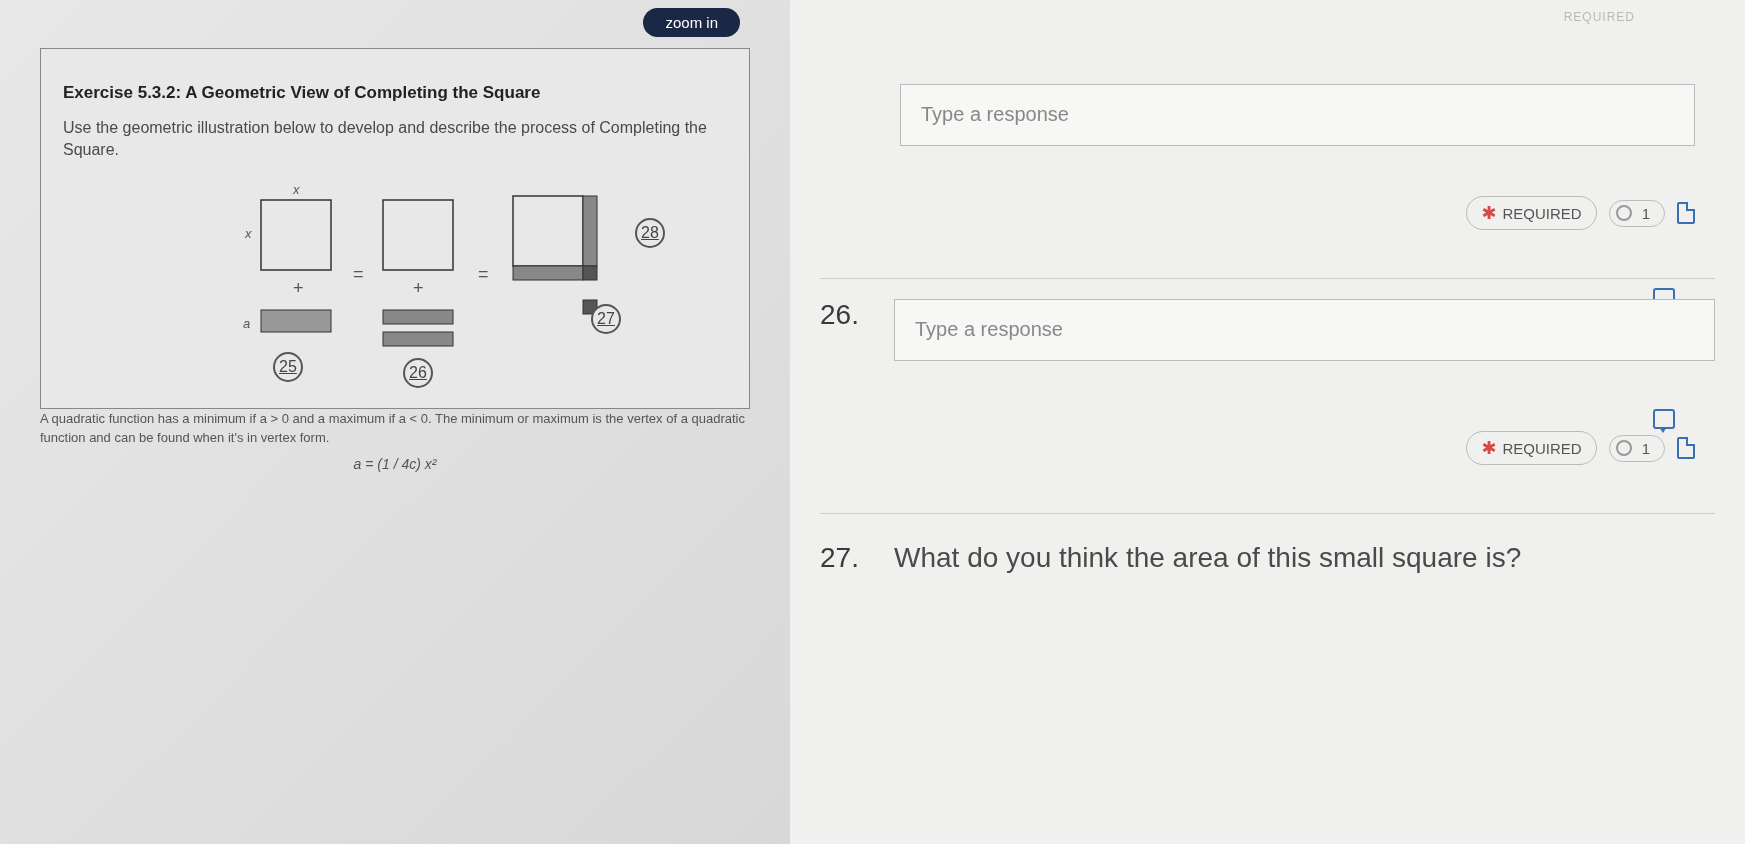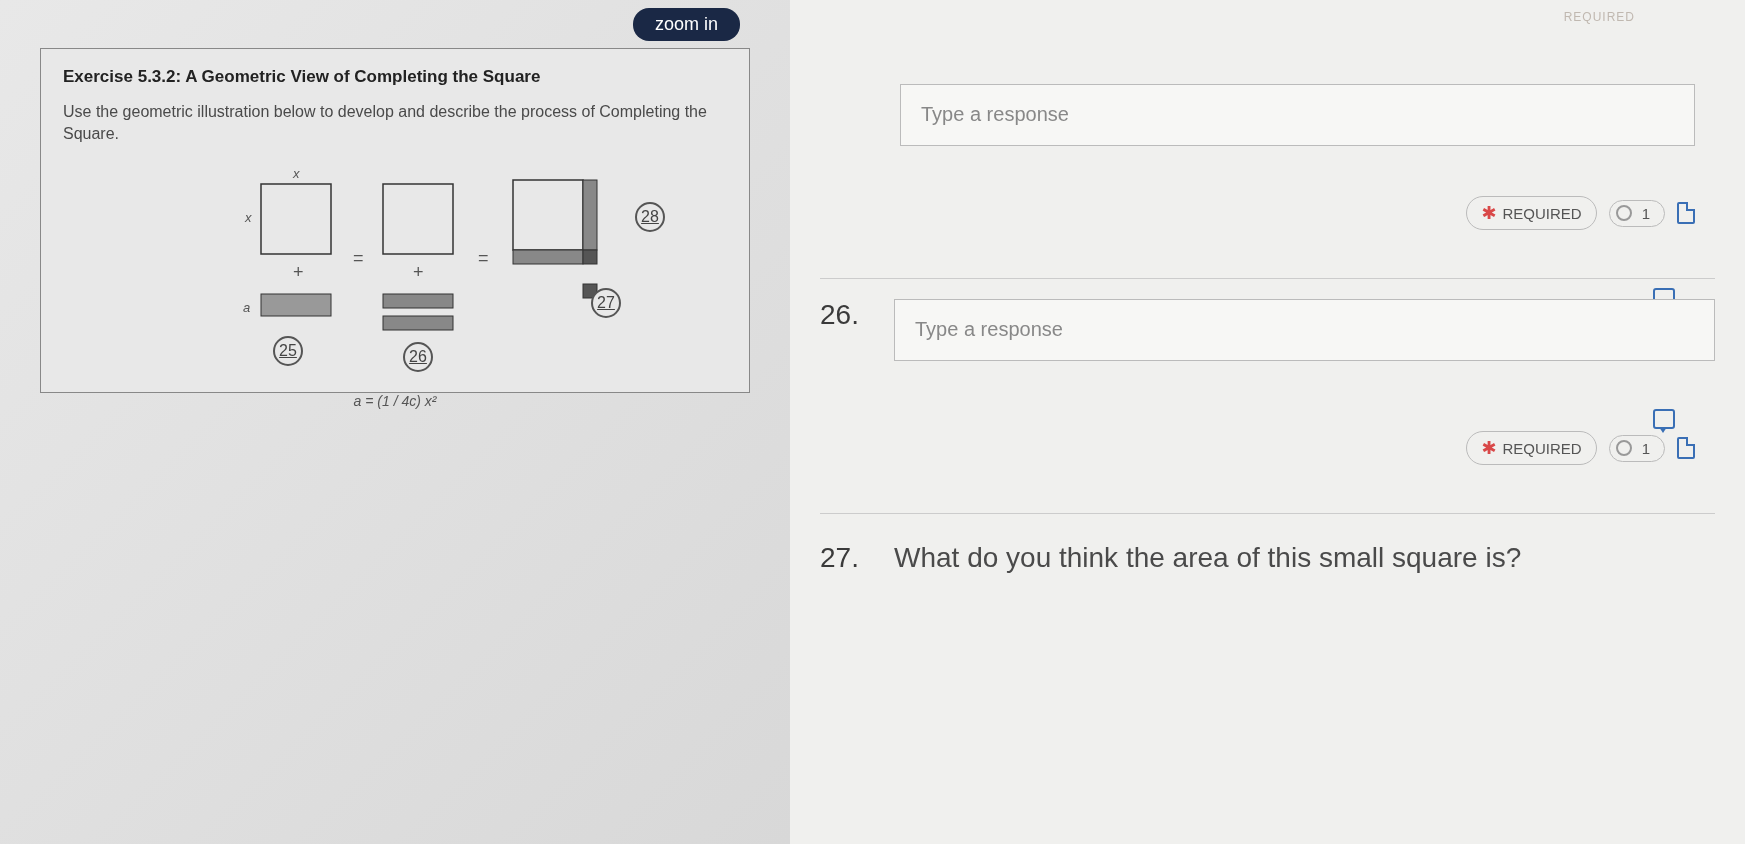--- a/index.html
+++ b/index.html
@@ -18,35 +18,36 @@
       position: relative;
     }
     .zoom-btn {
       position: absolute;
       top: 8px;
       right: 50px;
       background: #1a2845;
       color: #fff;
       padding: 6px 22px;
       border-radius: 16px;
-      font-size: 18px;
+      font-size: 15px;
       border: none;
       cursor: pointer;
     }
     .exercise-box {
       border: 1px solid #888;
       background: #e8e8e8;
       padding: 18px 22px;
       margin-top: 28px;
     }
     .exercise-title {
       font-weight: bold;
       font-size: 17px;
       color: #222;
       margin-bottom: 14px;
+      margin-top: 16px;
     }
     .exercise-desc {
       color: #4a4a4a;
       font-size: 16px;
       line-height: 1.4;
       margin-bottom: 18px;
     }
     .diagram {
       position: relative;
       height: 210px;
@@ -233,20 +234,21 @@
         <rect x="440" y="86" width="14" height="14" fill="#555" stroke="#333"></rect>
         <rect x="440" y="120" width="14" height="14" fill="#555" stroke="#333"></rect>
       </svg>
       <span class="circle-label" style="left:130px; top:172px;">25</span>
       <span class="circle-label" style="left:260px; top:178px;">26</span>
       <span class="circle-label" style="left:448px; top:124px;">27</span>
       <span class="circle-label" style="left:492px; top:38px;">28</span>
     </div>
   </div>
 
+  <div class="body-text">A quadratic function has a minimum if a &gt; 0 and a maximum if a &lt; 0. The minimum or maximum is the vertex of a quadratic function and can be found when it's in vertex form.</div>
 
   <div class="formula">a = (1 / 4c) x²</div>
 </div>
 
 <div class="right-panel">
   <div class="top-hint">REQUIRED</div>
 
   <div class="question-block" style="position:relative;">
     <div class="response-box">Type a response</div>
     <span class="comment-icon comment-25"></span>

